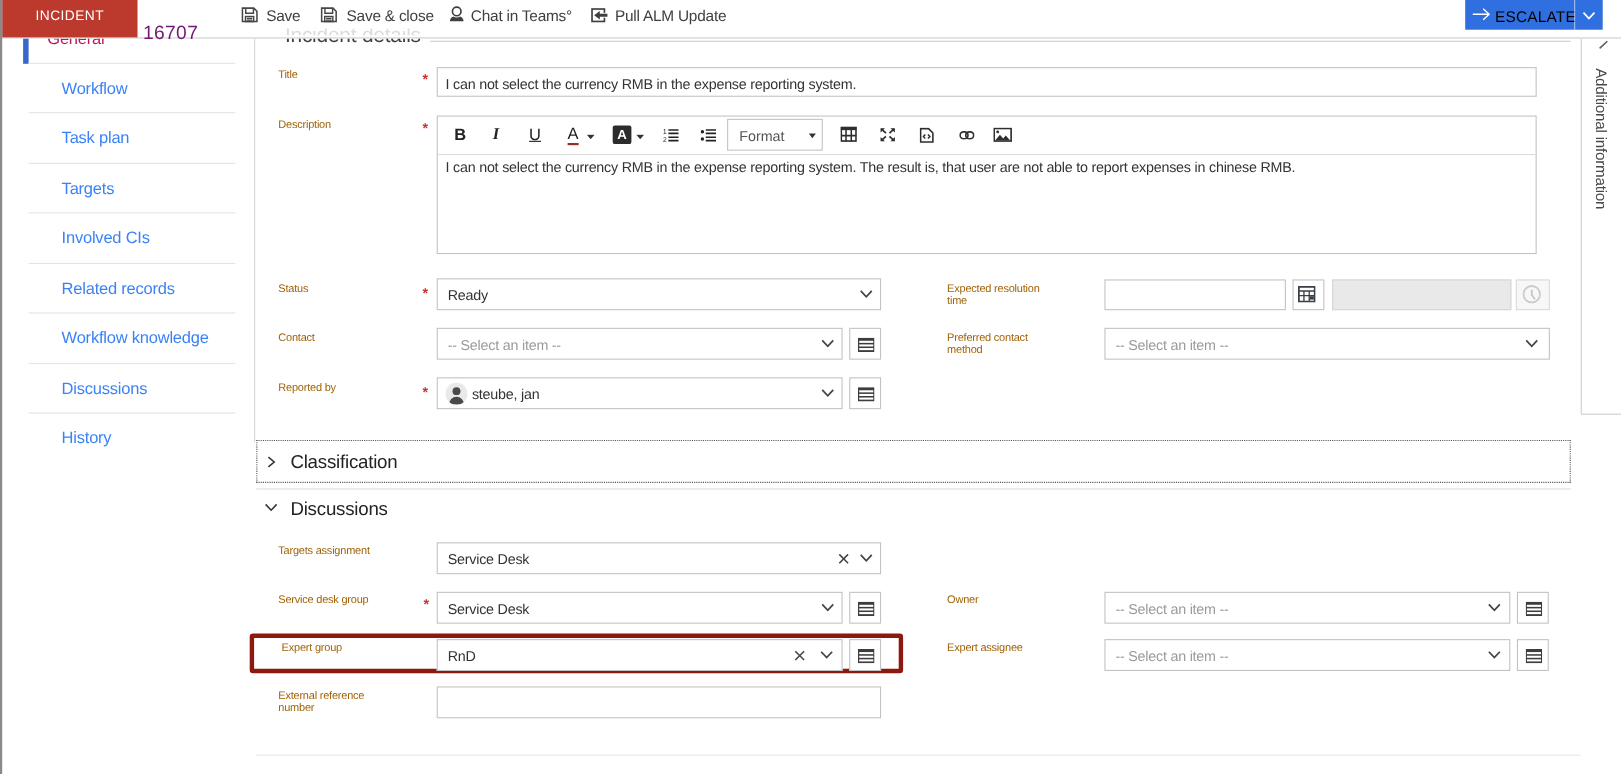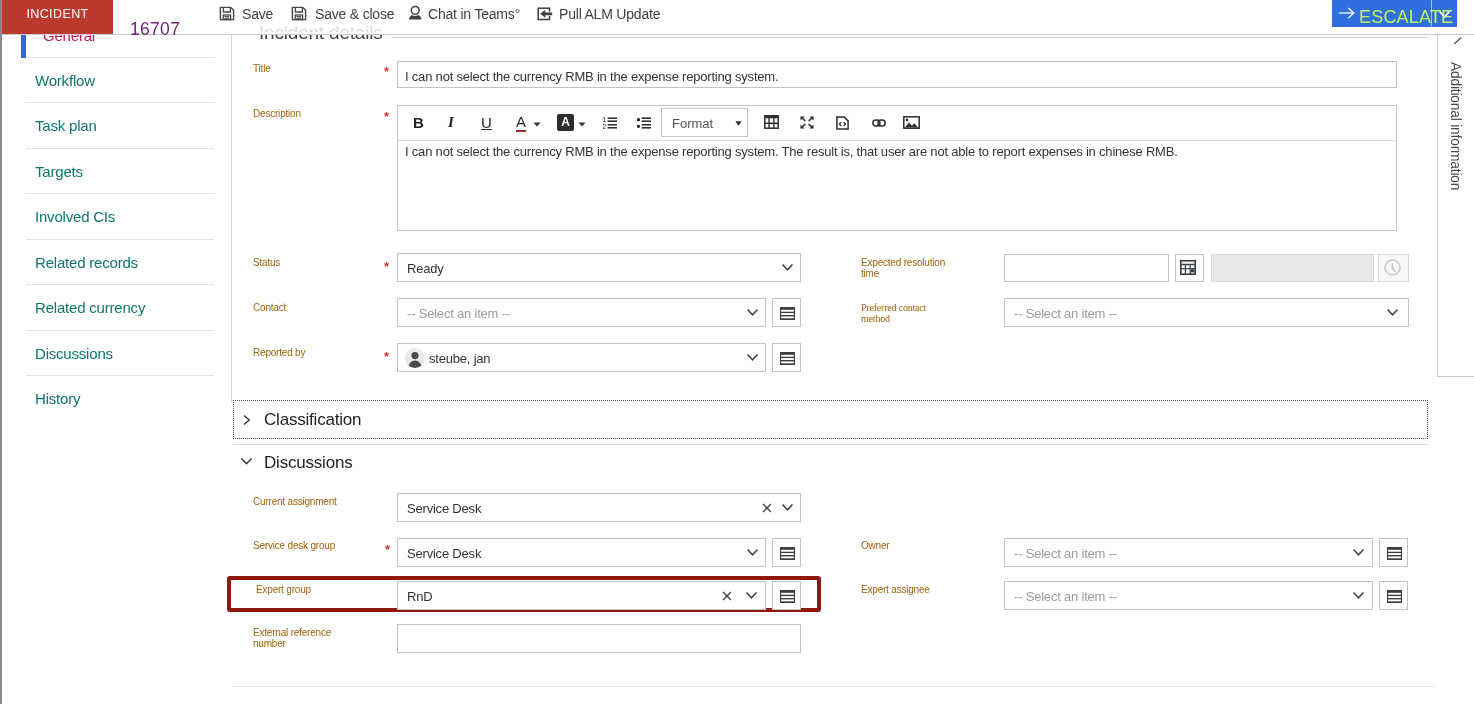--- a/index.html
+++ b/index.html
@@ -4,21 +4,21 @@
 <style>
   * { margin:0; padding:0; box-sizing:border-box; }
   html,body { width:1474px; height:704px; overflow:hidden; background:#fff;
     font-family:"Liberation Sans", sans-serif; }
   .abs { position:absolute; }
   .lbl { position:absolute; font-size:10px; color:#a16207; letter-spacing:-0.2px; }
   .star { position:absolute; color:#c33; font-size:13px; font-weight:bold; }
   .inp { position:absolute; background:#fff; border:1px solid #c3c3c3; }
   .val { font-size:13px; color:#333; letter-spacing:-0.2px; }
   .ph  { font-size:13px; color:#9b9b9b; letter-spacing:-0.2px; }
-  .navitem { position:absolute; left:35px; font-size:15px; color:#0f766e; letter-spacing:-0.2px; }
+  .navitem { position:absolute; left:56px; font-size:15px; color:#3b82f6; letter-spacing:-0.2px; }
   .navline { position:absolute; left:26px; width:188px; height:1px; background:#e4e4e4; }
   .sechead { position:absolute; font-size:17px; color:#222; letter-spacing:-0.2px; }
   .hline { position:absolute; height:1px; background:#e6e6e6; }
 </style>
 </head>
 <body>
 
 <div class="abs" id="content" style="left:0;top:0;width:1474px;height:704px;">
 
   <div class="abs" style="left:259px;top:22.5px;font-size:19px;color:#3e3e3e;letter-spacing:-0.2px;line-height:20px;">Incident details</div>
@@ -155,21 +155,21 @@
     </svg>
   <div class="inp browse" style="left:772px;top:298px;width:29px;height:29px;">
       <svg style="position:absolute;left:7px;top:8px;" width="15" height="13" viewBox="0 0 15 13">
         <rect x="0" y="0" width="15" height="13" fill="#3d3d3d"></rect>
         <rect x="1.1" y="2.8" width="12.8" height="1.9" fill="#fff"></rect>
         <rect x="1.1" y="6.1" width="12.8" height="1.9" fill="#fff"></rect>
         <rect x="1.1" y="9.4" width="12.8" height="1.9" fill="#fff"></rect>
       </svg>
     </div>
 
-  <div class="lbl" style="left:861px;top:302px;font-family:Liberation Serif, serif;">Preferred contact<br>method</div>
+  <div class="lbl" style="left:861px;top:302px;">Preferred contact<br>method</div>
   <div class="inp" style="left:1004px;top:298px;width:405px;height:29px;"></div>
   <div class="abs ph" style="left:1014px;top:306px;">-- Select an item --</div>
   <svg class="abs" style="left:1386px;top:308px;" width="13" height="9" viewBox="0 0 13 9">
       <polyline points="1.5,1.5 6.5,6.8 11.5,1.5" fill="none" stroke="#444" stroke-width="1.6"></polyline>
     </svg>
 
   <div class="lbl" style="left:253px;top:347px;">Reported by</div>
   <div class="star" style="left:384px;top:349px;">*</div>
   <div class="inp" style="left:397px;top:343px;width:369px;height:29px;"></div>
   <svg class="abs" style="left:405px;top:348px;" width="20" height="20" viewBox="0 0 20 20">
@@ -202,21 +202,21 @@
       <polyline points="2,1.5 7.3,6 2,10.5" fill="none" stroke="#333" stroke-width="1.4"></polyline>
     </svg>
   <div class="sechead" style="left:264px;top:410px;text-align:right;">Classification</div>
   <div class="hline" style="left:233px;top:444px;width:1195px;background:#dedede;"></div>
 
   <svg class="abs" style="left:240px;top:457px;" width="13" height="9" viewBox="0 0 13 9">
       <polyline points="1.5,1.5 6.5,6.8 11.5,1.5" fill="none" stroke="#333" stroke-width="1.4"></polyline>
     </svg>
   <div class="sechead" style="left:264px;top:453px;">Discussions</div>
 
-  <div class="lbl" style="left:253px;top:496px;">Current assignment</div>
+  <div class="lbl" style="left:253px;top:496px;">Targets assignment</div>
   <div class="inp" style="left:397px;top:493px;width:404px;height:29px;"></div>
   <div class="abs val" style="left:407px;top:501px;">Service Desk</div>
   <svg class="abs" style="left:762px;top:503px;" width="10" height="10" viewBox="0 0 10 10">
       <line x1="1" y1="1" x2="9" y2="9" stroke="#444" stroke-width="1.4"></line>
       <line x1="9" y1="1" x2="1" y2="9" stroke="#444" stroke-width="1.4"></line>
     </svg>
   <svg class="abs" style="left:781px;top:503px;" width="13" height="9" viewBox="0 0 13 9">
       <polyline points="1.5,1.5 6.5,6.8 11.5,1.5" fill="none" stroke="#444" stroke-width="1.6"></polyline>
     </svg>
 
@@ -299,39 +299,39 @@
   <div class="navitem" style="top:72px;">Workflow</div>
   <div class="navline" style="top:102px;"></div>
   <div class="navitem" style="top:117px;">Task plan</div>
   <div class="navline" style="top:148px;"></div>
   <div class="navitem" style="top:163px;">Targets</div>
   <div class="navline" style="top:193px;"></div>
   <div class="navitem" style="top:208px;">Involved CIs</div>
   <div class="navline" style="top:239px;"></div>
   <div class="navitem" style="top:254px;">Related records</div>
   <div class="navline" style="top:284px;"></div>
-  <div class="navitem" style="top:299px;">Related currency</div>
+  <div class="navitem" style="top:299px;">Workflow knowledge</div>
   <div class="navline" style="top:330px;"></div>
   <div class="navitem" style="top:345px;">Discussions</div>
   <div class="navline" style="top:375px;"></div>
   <div class="navitem" style="top:390px;">History</div>
 </div>
 <div class="abs" style="left:231px;top:28px;width:1px;height:374px;background:#d5d5d5;"></div>
 
 <div class="abs" style="left:1437px;top:28px;width:1px;height:348px;background:#ccc;"></div>
 <div class="abs" style="left:1437px;top:376px;width:37px;height:1px;background:#ccc;"></div>
 <svg class="abs" style="left:1453px;top:36px;" width="10" height="10" viewBox="0 0 10 10">
     <line x1="1.2" y1="8" x2="8.2" y2="1.5" stroke="#5a5a5a" stroke-width="1.4"></line>
   </svg>
 <div class="abs" style="left:1463px;top:62px;">
   <div style="transform:rotate(90deg);transform-origin:0 0;white-space:nowrap;font-size:13.8px;color:#4a4a4a;letter-spacing:-0.2px;">Additional information</div>
 </div>
 
 <div class="abs" id="toolbar" style="left:0;top:0;width:1474px;height:35px;background:#fff;border-bottom:1px solid #cbcdd0;z-index:10;"></div>
-<div class="abs" style="left:2px;top:0;width:111px;height:34px;background:#bb392d;z-index:11;text-align:center;">
+<div class="abs" style="left:2px;top:0;width:123px;height:34px;background:#bb392d;z-index:11;text-align:center;">
   <span style="font-size:12.5px;color:#fff;letter-spacing:0.4px;line-height:28px;">INCIDENT</span>
 </div>
 <div class="abs" style="left:130px;top:4px;font-size:17.5px;color:#701a75;z-index:12;letter-spacing:0.3px;margin-top:15px;">16707</div>
 <div id="tbbuttons" style="z-index:12;position:absolute;top:0;left:0;font-size:14px;color:#3f3f3f;white-space:nowrap;">
 
   <svg class="abs" style="left:219px;top:6px;" width="16" height="15" viewBox="0 0 16 15">
       <path d="M1.4 1.4 h10.3 l2.9 2.9 v9.3 h-13.2 z" fill="none" stroke="#464646" stroke-width="1.4"></path>
       <path d="M4.4 1.6 v4.4 h7 V1.8" fill="none" stroke="#464646" stroke-width="1.3"></path>
       <rect x="4.2" y="9" width="7.4" height="4.6" fill="none" stroke="#464646" stroke-width="1.3"></rect>
       <line x1="5.4" y1="10.7" x2="10.4" y2="10.7" stroke="#464646" stroke-width="1.1"></line>
@@ -360,21 +360,21 @@
       <polygon points="3.1,6.85 8.3,2.9 8.3,5.5 15.2,5.5 15.2,8.2 8.3,8.2 8.3,10.8" fill="#3f3f3f"></polygon>
     </svg>
   <span class="abs" style="left:559px;top:6px;letter-spacing:-0.2px;">Pull ALM Update</span>
 </div>
 
 <div class="abs" style="left:1332px;top:0;width:125px;height:27px;background:#306fdf;z-index:12;">
   <svg class="abs" style="left:6px;top:6px;" width="18" height="14" viewBox="0 0 20 14">
       <line x1="1" y1="7" x2="17" y2="7" stroke="#fff" stroke-width="1.4"></line>
       <polyline points="11.5,1.5 17.5,7 11.5,12.5" fill="none" stroke="#fff" stroke-width="1.4"></polyline>
     </svg>
-  <span class="abs" style="left:27px;top:7px;font-size:18px;color:#bef264;letter-spacing:0.2px;white-space:nowrap;">ESCALATE</span>
+  <span class="abs" style="left:27px;top:7px;font-size:14px;color:#000000;letter-spacing:0.2px;white-space:nowrap;">ESCALATE</span>
   <div class="abs" style="left:99px;top:0;width:1px;height:27px;background:rgba(255,255,255,0.55);"></div>
   <svg class="abs" style="left:106px;top:10px;" width="13" height="9" viewBox="0 0 13 9">
       <polyline points="1.5,1.5 6.5,6.8 11.5,1.5" fill="none" stroke="#fff" stroke-width="1.6"></polyline>
     </svg>
 </div>
 
 <div class="abs" style="left:0;top:0;width:2px;height:704px;background:#8a8a8a;z-index:20;"></div>
 
 <div class="abs" style="left:259px;top:26px;width:140px;height:6px;overflow:hidden;z-index:15;">
   <div style="position:absolute;left:0;top:-3.5px;font-size:19px;color:#dcdcdc;letter-spacing:-0.2px;line-height:20px;white-space:nowrap;">Incident details</div>

